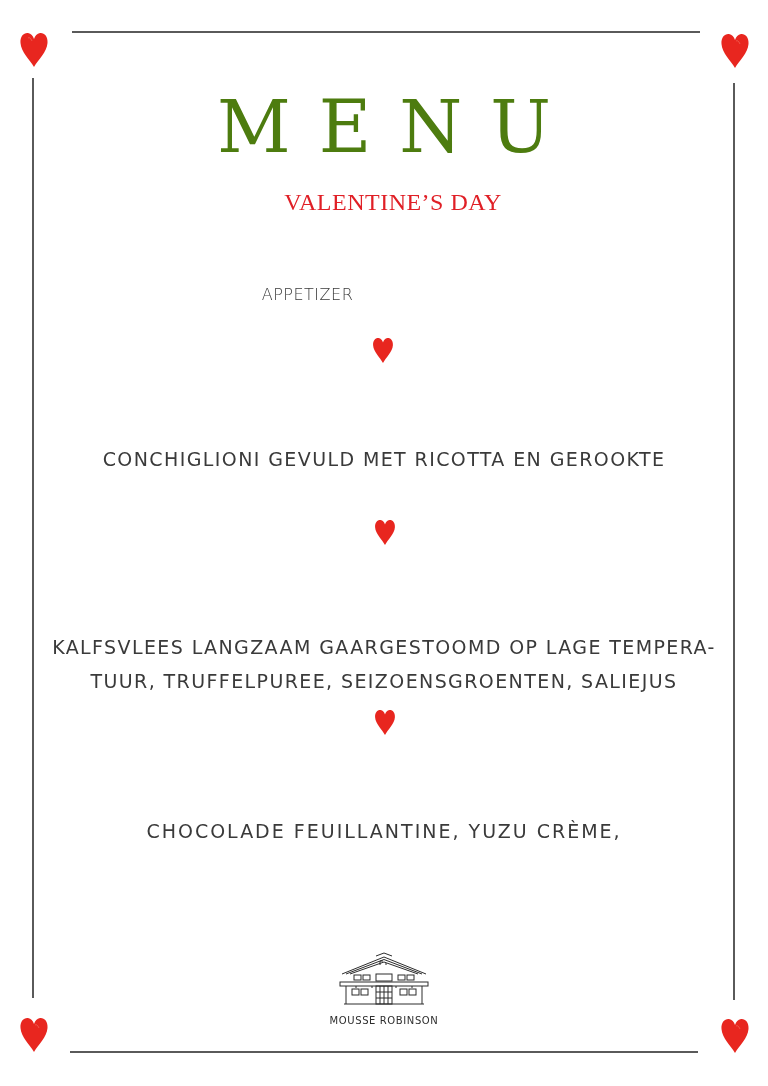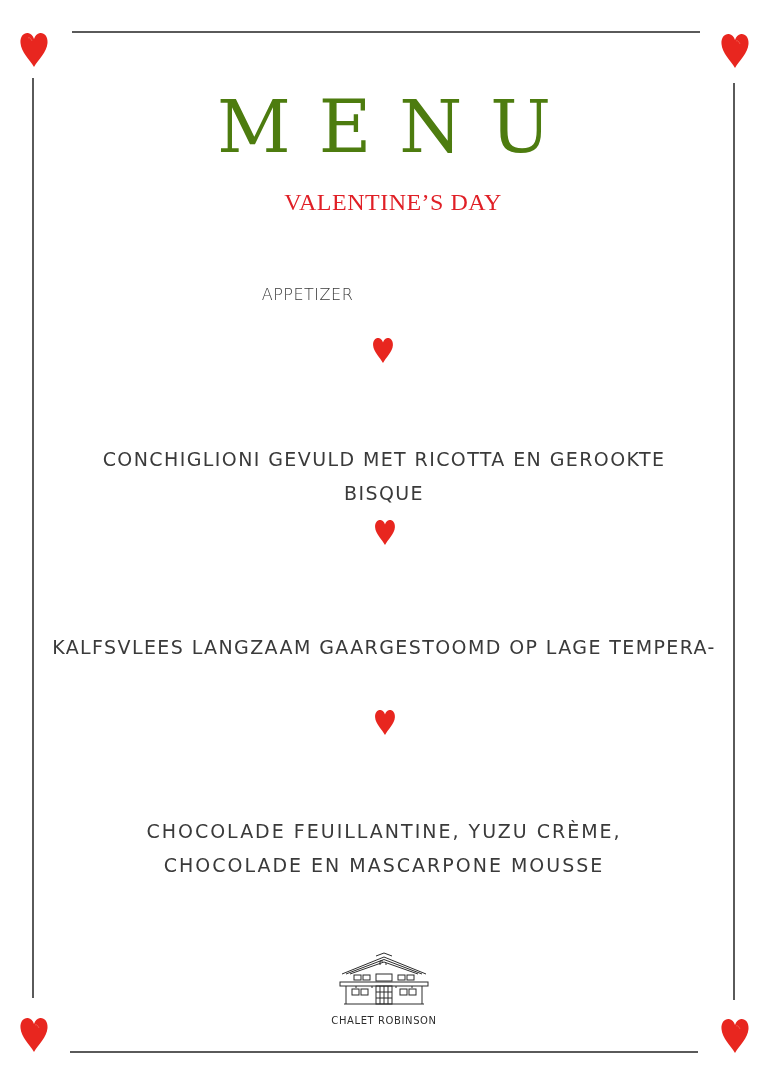--- a/index.html
+++ b/index.html
@@ -132,38 +132,37 @@
 <div class="subtitle">VALENTINE’S DAY</div>
 
 <div class="section-label">APPETIZER</div>
 
 <svg class="heart" style="left:372px; top:337px;" width="22" height="27" viewBox="0 0 30 36">
   <path d="M15 35 C11 28 2 20 1.5 11 C1 4 5 0.5 9 1 C12 1.5 14 4 15 7 C16 4 18 1.5 21 1 C25 0.5 29 4 28.5 11 C28 20 19 28 15 35 Z" fill="#e8261f"></path>
 </svg>
 
 <div class="course course-1">
   <span class="line">CONCHIGLIONI GEVULD MET RICOTTA EN GEROOKTE</span>
-  <span class="line">BISQUE</span>
 </div>
 
 <svg class="heart" style="left:374px; top:519px;" width="22" height="27" viewBox="0 0 30 36">
   <path d="M15 35 C11 28 2 20 1.5 11 C1 4 5 0.5 9 1 C12 1.5 14 4 15 7 C16 4 18 1.5 21 1 C25 0.5 29 4 28.5 11 C28 20 19 28 15 35 Z" fill="#e8261f"></path>
 </svg>
 
 <div class="course course-2">
   <span class="line">KALFSVLEES LANGZAAM GAARGESTOOMD OP LAGE TEMPERA-</span>
+  <span class="line">TUUR, TRUFFELPUREE, SEIZOENSGROENTEN, SALIEJUS</span>
 </div>
 
 <svg class="heart" style="left:374px; top:709px;" width="22" height="27" viewBox="0 0 30 36">
   <path d="M15 35 C11 28 2 20 1.5 11 C1 4 5 0.5 9 1 C12 1.5 14 4 15 7 C16 4 18 1.5 21 1 C25 0.5 29 4 28.5 11 C28 20 19 28 15 35 Z" fill="#e8261f"></path>
 </svg>
 
 <div class="course course-3">
   <span class="line">CHOCOLADE FEUILLANTINE, YUZU CRÈME,</span>
-  <span class="line">CHOCOLADE EN MASCARPONE MOUSSE</span>
 </div>
 
 <div class="logo">
   <svg width="100" height="56" viewBox="0 0 100 56" fill="none" stroke="#2d2d2d" stroke-width="1">
 
     <path d="M8 22 L50 5 L92 22"></path>
     <path d="M12 22 L50 7.5 L88 22"></path>
     <path d="M16 22 L50 10 L84 22"></path>
     <path d="M42 4 L50 1 L58 4"></path>
 
@@ -185,13 +184,13 @@
     <rect x="66" y="37" width="7" height="6"></rect>
     <rect x="75" y="37" width="7" height="6"></rect>
 
     <rect x="42" y="34" width="16" height="18"></rect>
     <path d="M46 34 L46 52 M50 34 L50 52 M54 34 L54 52"></path>
     <path d="M42 40 L58 40 M42 46 L58 46"></path>
 
     <path d="M22 34 L22 36 M38 34 L38 36 M62 34 L62 36 M78 34 L78 36"></path>
   </svg>
 </div>
-<div class="logo-name">CHALET ROBINSON</div>
+<div class="logo-name">MOUSSE ROBINSON</div>
 
 </body></html>

